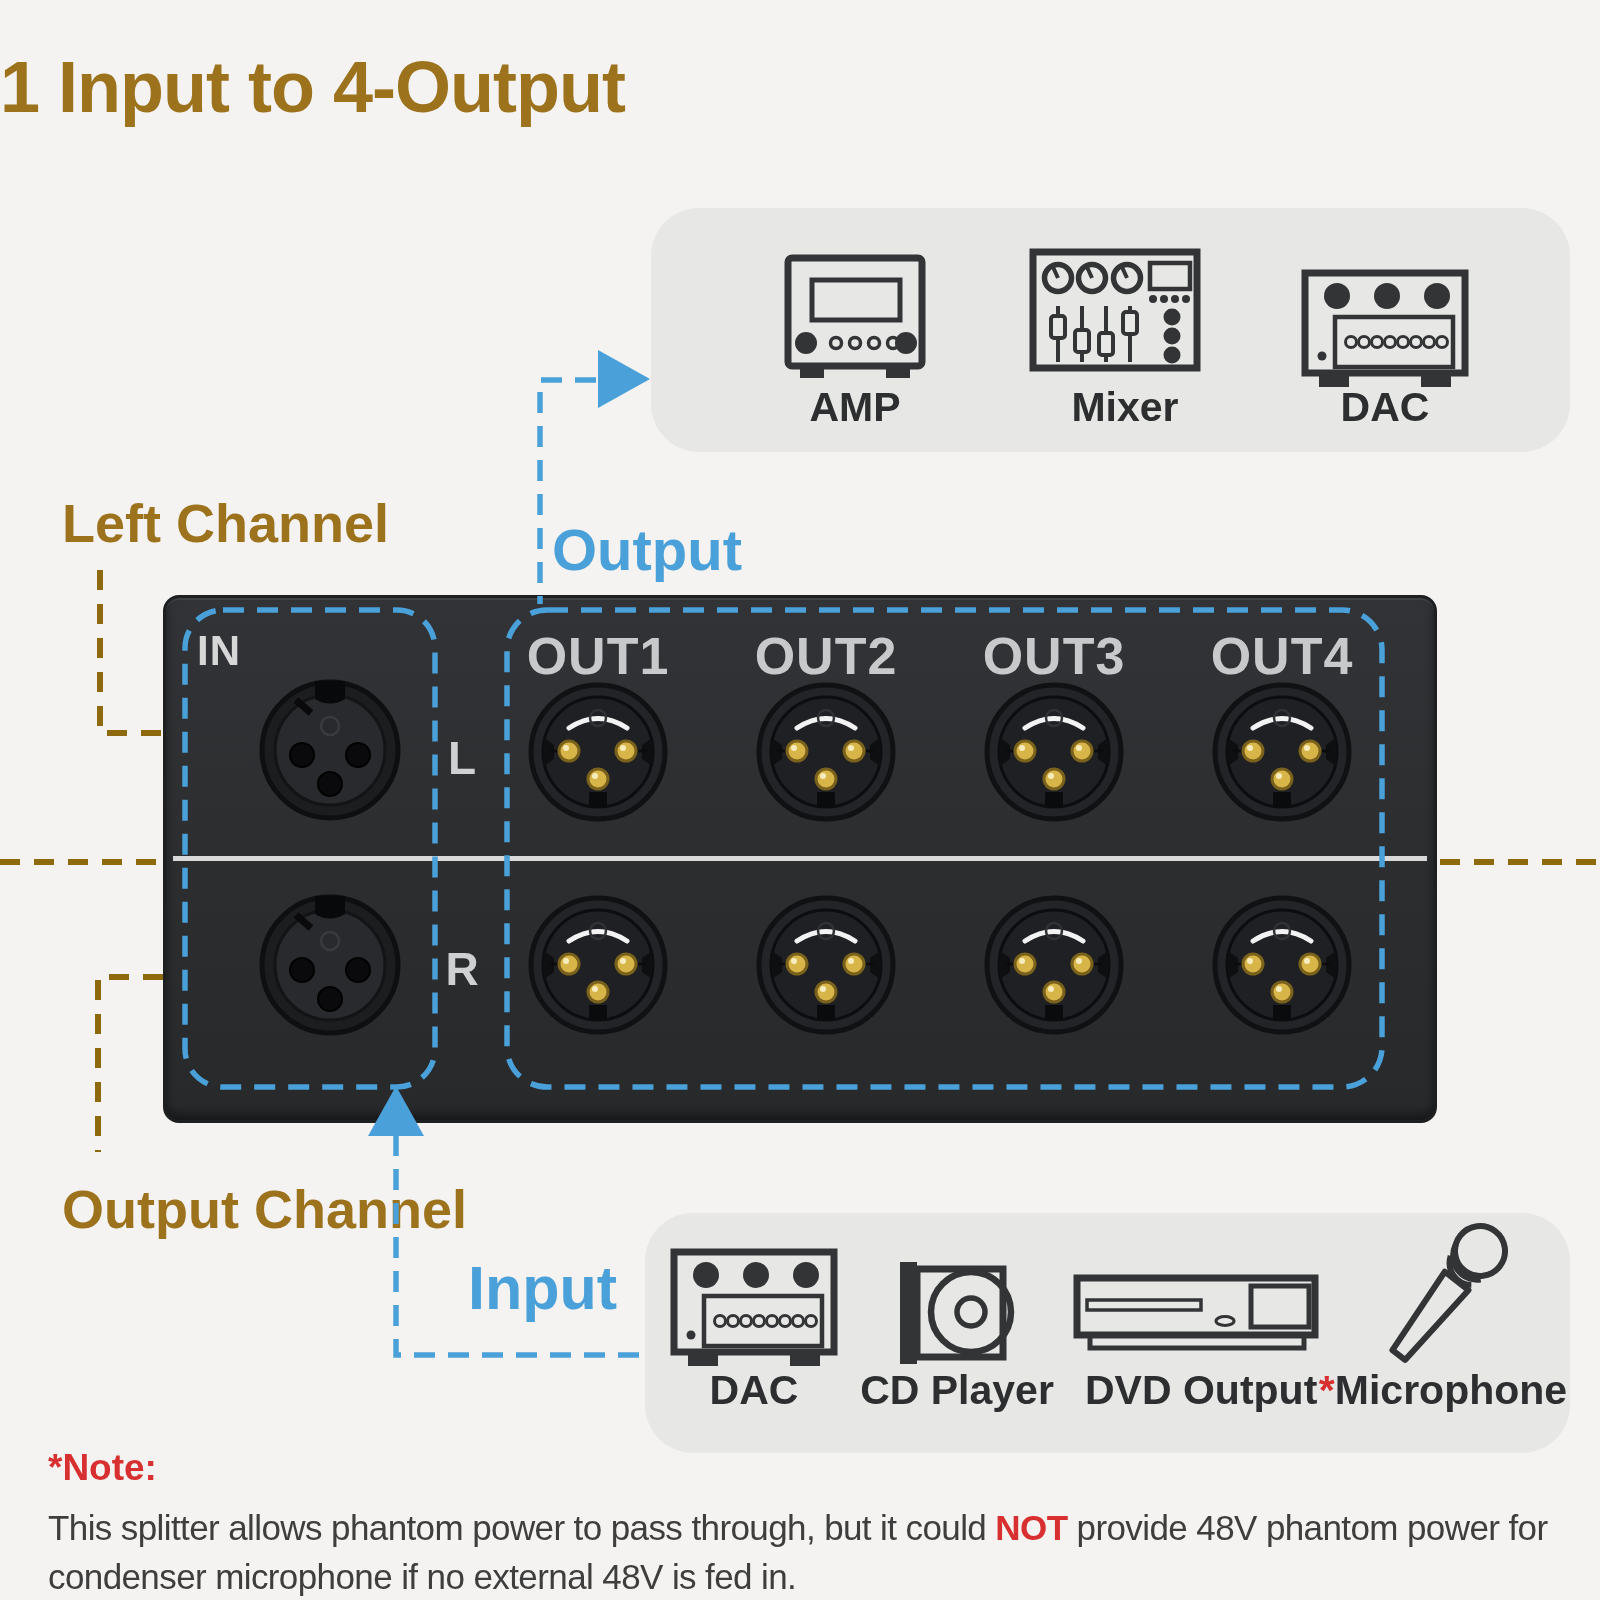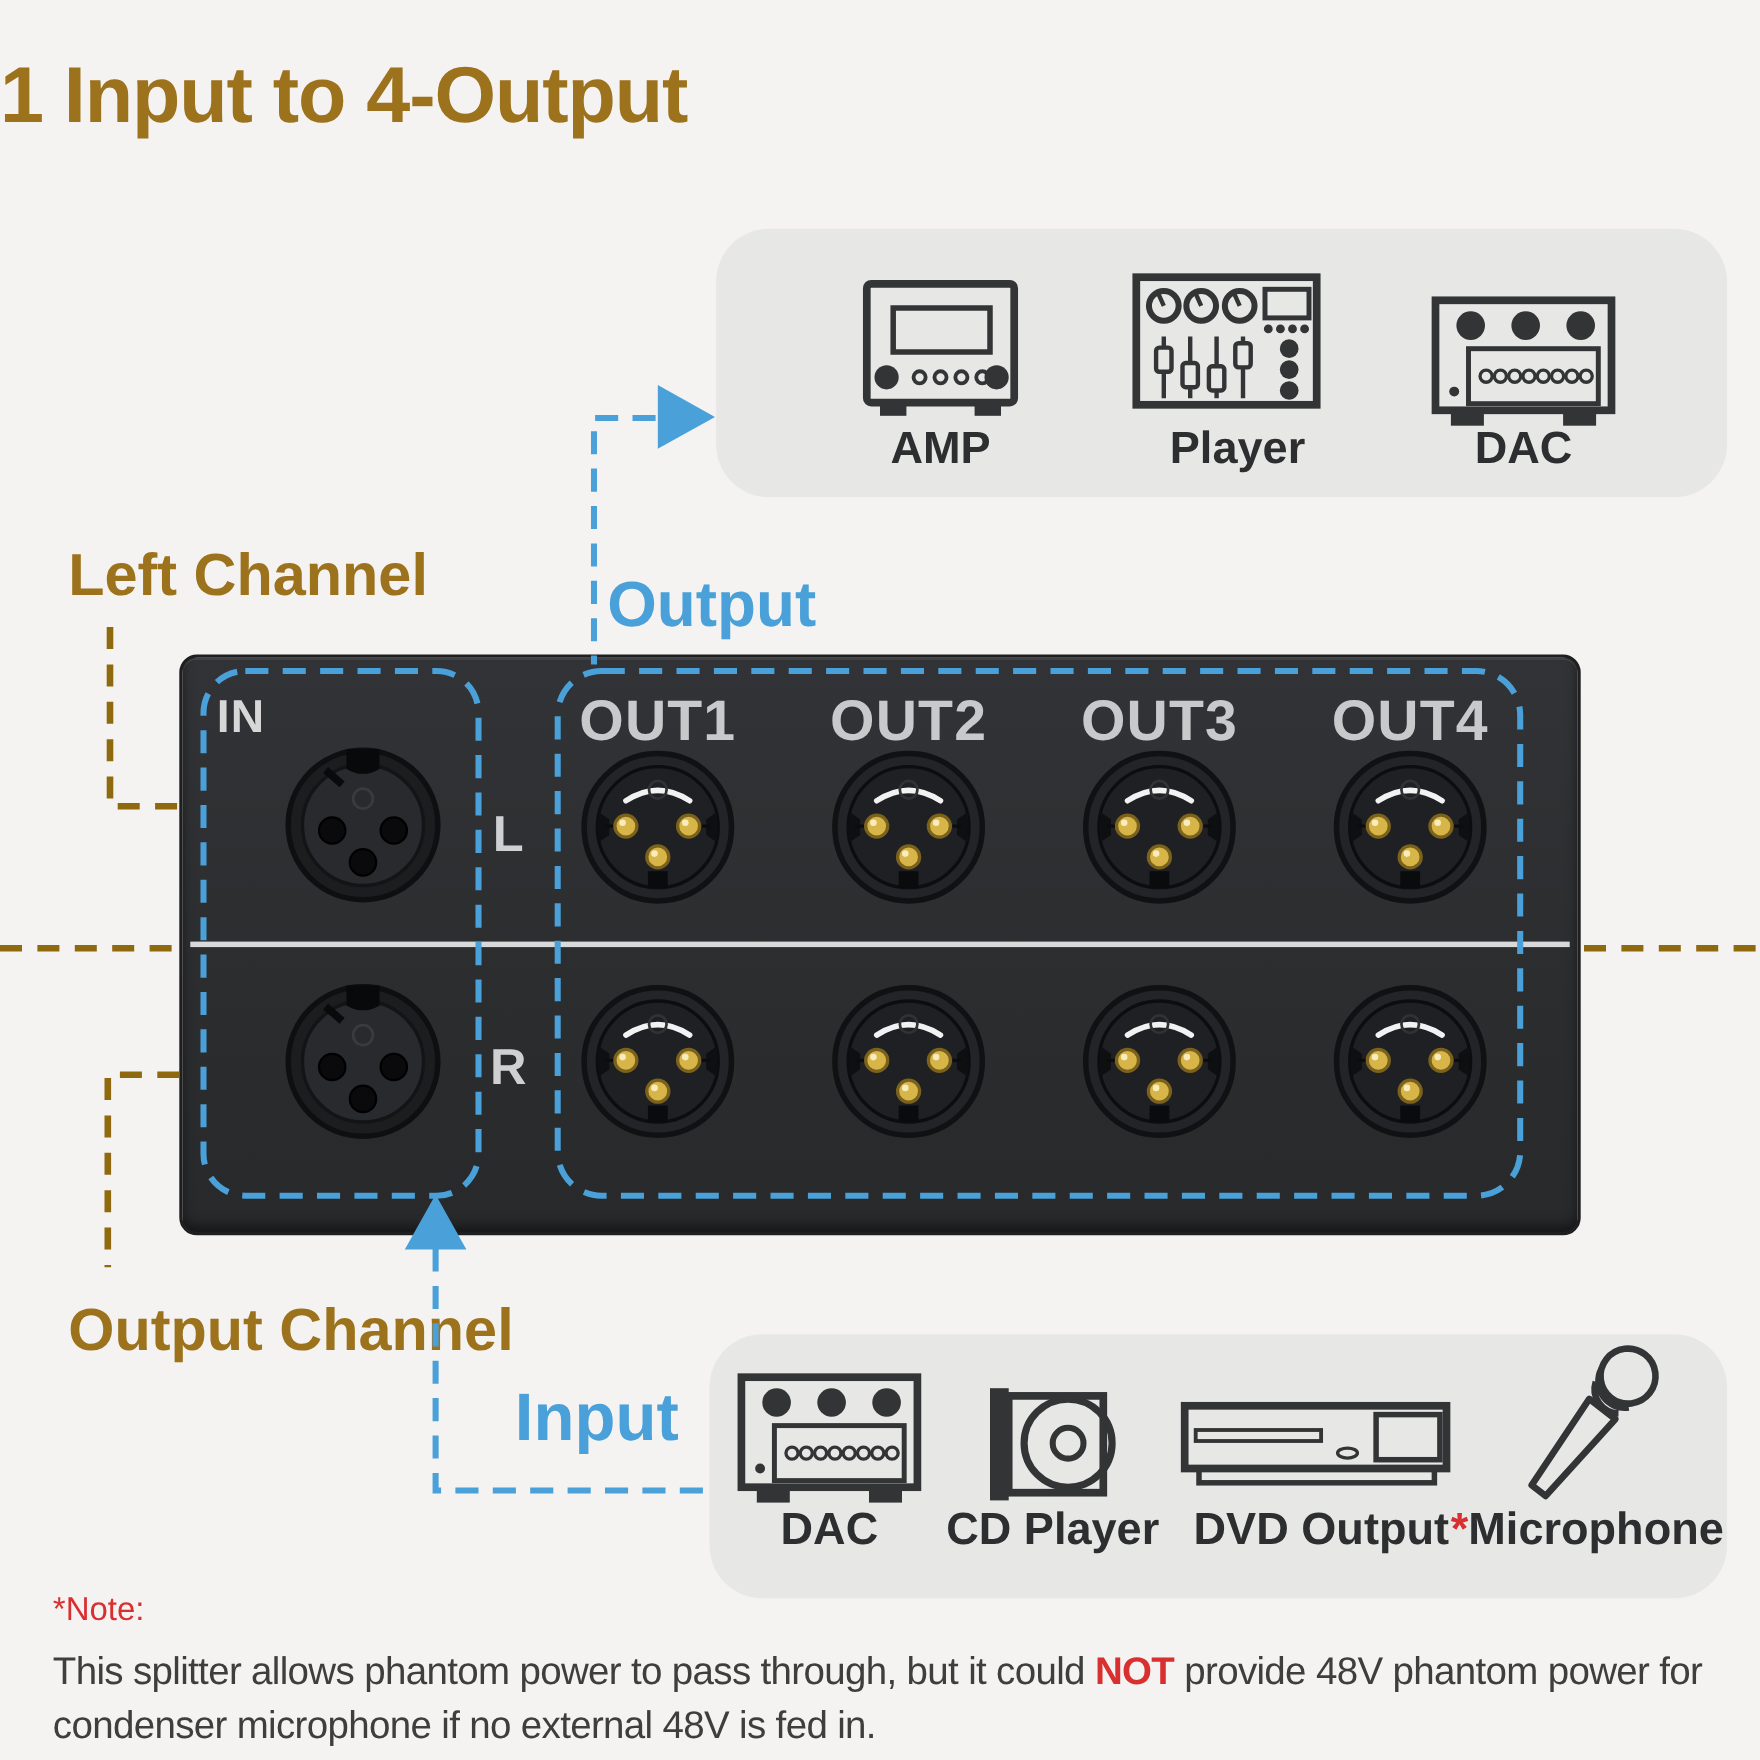--- a/index.html
+++ b/index.html
@@ -29,21 +29,21 @@
     background:linear-gradient(180deg,#323336 0%,#2c2d2f 55%,#28292b 100%);
     border:3px solid #1e1f21;box-sizing:border-box;
     box-shadow:inset 0 2px 0 rgba(255,255,255,.08), inset 0 -6px 10px rgba(0,0,0,.45);
   }
   .panel-label{color:#cfd0d1;white-space:nowrap;}
   .lbl-in{left:197px;top:627px;font-size:42px;font-weight:700;letter-spacing:1px;color:#d7d7d7;}
   .lbl-lr{font-size:46px;font-weight:700;width:48px;text-align:center;}
   .lbl-out{font-size:52px;font-weight:700;width:160px;text-align:center;letter-spacing:1px;color:#c8c9ca;}
   
   .note{left:48px;top:1447px;width:1516px;}
-  .note-heading{font-size:30px;font-weight:400;color:#d83030;margin-bottom:14px;}
+  .note-heading{font-size:37px;font-weight:700;color:#d83030;margin-bottom:14px;}
   .note-body{font-size:35px;color:#3e3e3e;line-height:1.40;letter-spacing:-0.6px;font-weight:500;}
   .note-body b{color:#d83030;font-weight:700;}
   svg{display:block;}
   .overlay{left:0;top:0;pointer-events:none;}
 </style>
 </head>
 <body>
 
 <div class="abs title">1 Input to 4-Output</div>
 
@@ -115,21 +115,21 @@
 <div class="abs lbl-out" style="left:746px;top:626px;">OUT2</div>
 <div class="abs lbl-out" style="left:974px;top:626px;">OUT3</div>
 <div class="abs lbl-out" style="left:1202px;top:626px;">OUT4</div>
 
 <div class="abs channel-label" style="left:28px;top:492px;">Left Channel</div>
 <div class="abs channel-label" style="left:28px;top:1178px;">Output Channel</div>
 <div class="abs flow-label" style="left:552px;top:516px;font-size:58px;">Output</div>
 <div class="abs flow-label" style="left:468px;top:1253px;font-size:61px;">Input</div>
 
 <div class="abs device-label" style="left:775px;top:384px;width:160px;">AMP</div>
-<div class="abs device-label" style="left:1045px;top:384px;width:160px;">Player</div>
+<div class="abs device-label" style="left:1045px;top:384px;width:160px;">Mixer</div>
 <div class="abs device-label" style="left:1305px;top:384px;width:160px;">DAC</div>
 
 <div class="abs device-label" style="left:674px;top:1367px;width:160px;">DAC</div>
 <div class="abs device-label" style="left:857px;top:1367px;width:200px;">CD Player</div>
 <div class="abs device-label" style="left:1085px;top:1367px;width:220px;">DVD Output</div>
 <div class="abs device-label" style="left:1318px;top:1367px;width:250px;"><span class="red">*</span><span>Microphone</span></div>
 
 <div class="abs note">
   <div class="note-heading">*Note:</div>
   <div class="note-body"><span>This splitter allows phantom power to pass through, but it could </span><b>NOT</b><span> provide 48V phantom power for condenser microphone if no external 48V is fed in.</span></div>

